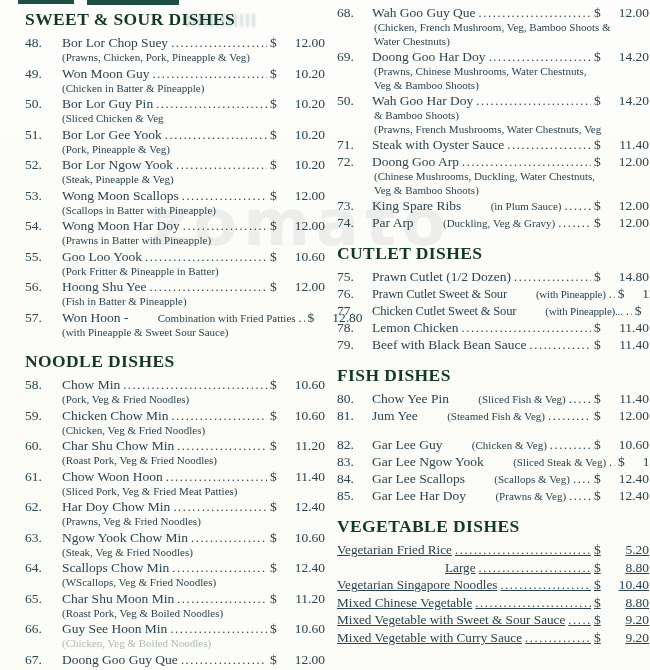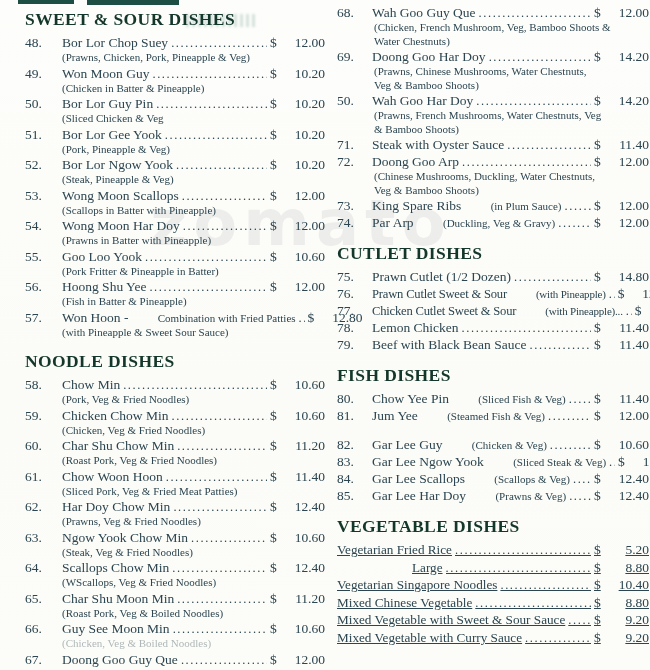--- a/index.html
+++ b/index.html
@@ -48,21 +48,21 @@
   }
   .price{flex:none;width:55px;display:inline-flex;justify-content:space-between;
     font-size:13.5px;}
   
   .desc{margin-left:37px;font-size:11px;line-height:12.5px;padding-bottom:1px;
     color:#2c4550;white-space:nowrap;}
   .col-right .desc{}
   .desc.faded{opacity:.38;filter:blur(.7px);}
   
   .item-row.nonum .name{margin-left:0;}
-  .item-row.indent .name{margin-left:75px;}
+  .item-row.indent .name{margin-left:108px;}
   .veg .item-row{line-height:15.6px;text-decoration:underline;}
   .veg .name{font-size:13.2px;}
 </style>
 </head>
 <body>
 
 <div class="page">
   <div class="top-bar b1"></div>
   <div class="top-bar b2"></div>
   <div class="bleed"></div>
@@ -249,21 +249,21 @@
             <span class="name">Char Shu Moon Min</span>
             <span class="leader"></span>
             <span class="price">
               <span class="cur">$</span>
               <span class="val">11.20</span>
             </span>
           </div>
           <div class="desc">(Roast Pork, Veg &amp; Boiled Noodles)</div>
           <div class="item-row">
             <span class="num">66.</span>
-            <span class="name">Guy See Moon Min</span>
+            <span class="name">Guy See Hoon Min</span>
             <span class="leader"></span>
             <span class="price">
               <span class="cur">$</span>
               <span class="val">10.60</span>
             </span>
           </div>
           <div class="desc faded">(Chicken, Veg &amp; Boiled Noodles)</div>
           <div class="item-row">
             <span class="num">67.</span>
             <span class="name">Doong Goo Guy Que</span>
@@ -302,22 +302,22 @@
           <div class="desc">Veg &amp; Bamboo Shoots)</div>
           <div class="item-row">
             <span class="num">50.</span>
             <span class="name">Wah Goo Har Doy</span>
             <span class="leader"></span>
             <span class="price">
               <span class="cur">$</span>
               <span class="val">14.20</span>
             </span>
           </div>
+          <div class="desc">&amp; Bamboo Shoots)</div>
           <div class="desc">(Prawns, French Mushrooms, Water Chestnuts, Veg</div>
-          <div class="desc">&amp; Bamboo Shoots)</div>
           <div class="item-row">
             <span class="num">71.</span>
             <span class="name">Steak with Oyster Sauce</span>
             <span class="leader"></span>
             <span class="price">
               <span class="cur">$</span>
               <span class="val">11.40</span>
             </span>
           </div>
           <div class="item-row">

